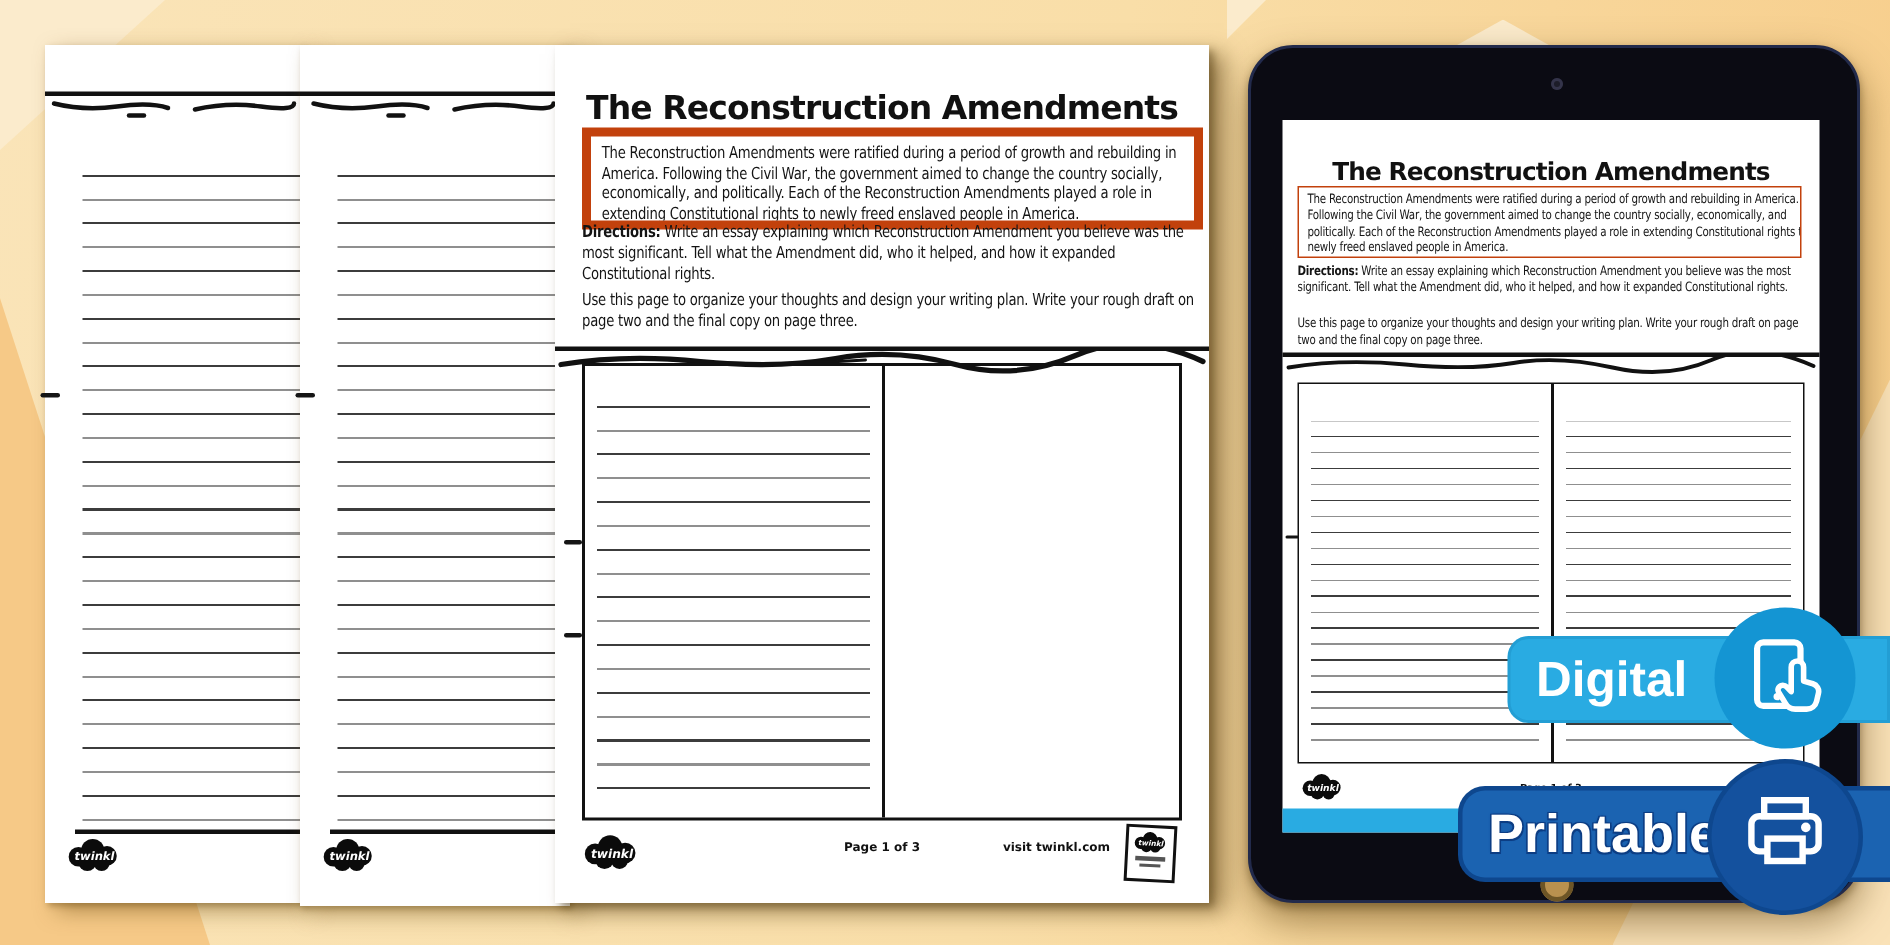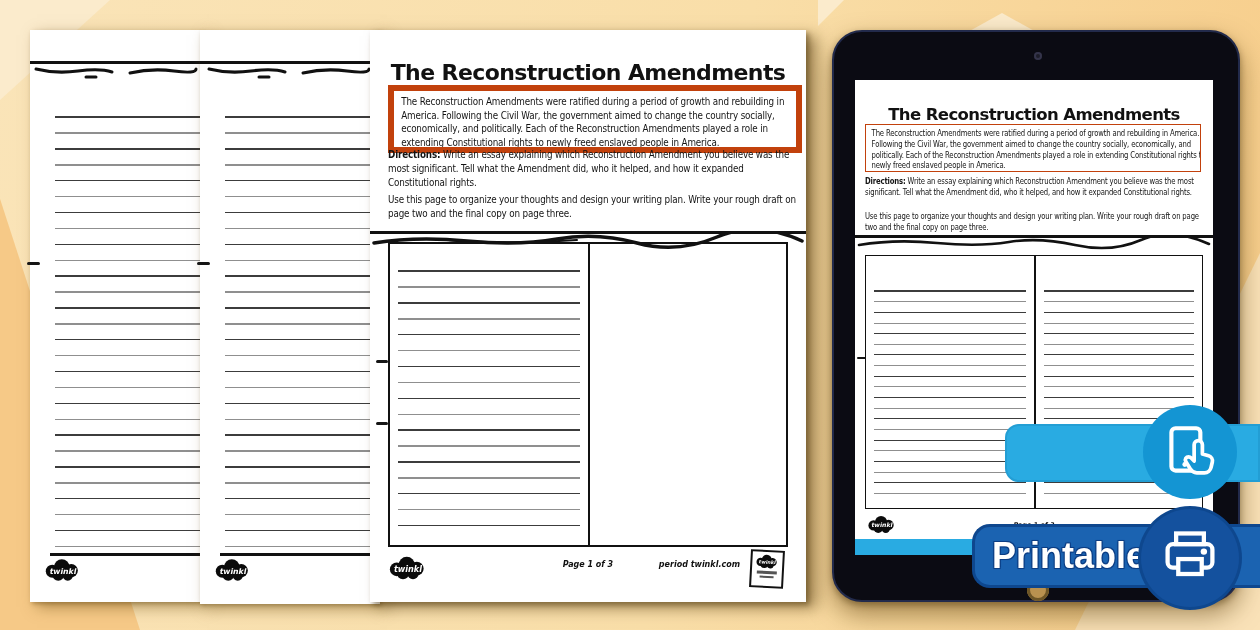--- a/index.html
+++ b/index.html
@@ -17,21 +17,21 @@
   .lines-sm{position:absolute;background-image:repeating-linear-gradient(to bottom,
           transparent 0px,transparent 9.5px,#3c3c3c 9.5px,#3c3c3c 10.6px,
           transparent 10.6px,transparent 20.2px,#8f8f8f 20.2px,#8f8f8f 21.3px);}
   .dash{position:absolute;background:#151515;height:2.5px;border-radius:2px;}
   .hand{transform:scaleX(.8);transform-origin:0 0;width:125%;letter-spacing:-.2px;color:#141414;}
   .ws-title{font-weight:bold;text-align:center;letter-spacing:-.6px;color:#111;margin-top:12px;}
   .intro-box{position:absolute;border:6px solid #c2410c;overflow:hidden;}
   .tbl{position:absolute;border:2px solid #111;}
   .tbl-sm{position:absolute;border:1.5px solid #111;}
   .vdiv{position:absolute;top:0;bottom:0;width:2px;background:#111;}
-  .footer-txt{font-weight:bold;color:#111;font-style:italic;}
+  .footer-txt{font-weight:bold;color:#111;}
   .seal{position:absolute;border:2px solid #111;background:#fff;transform:rotate(3deg);
         display:flex;flex-direction:column;align-items:center;justify-content:flex-start;}
   .seal .bar{width:20px;height:2.5px;background:#555;margin-top:2px;}
   
   .tablet{position:absolute;background:#0B0B13;border:2px solid #222A4B;border-radius:30px;
           box-shadow:0 12px 26px rgba(90,60,10,.55),0 3px 6px rgba(60,40,5,.4);box-sizing:border-box;}
   .screen{position:absolute;background:#fff;}
   .cyanbar{position:absolute;left:0;right:0;}
   .camera{position:absolute;width:8px;height:8px;border-radius:50%;background:#1d1d29;
           box-shadow:inset 0 0 0 2px #34344a;}
@@ -135,21 +135,21 @@
       <g fill="#0b0b0b">
           <circle cx="14" cy="22" r="11"></circle>
           <circle cx="30" cy="15" r="13"></circle>
           <circle cx="46" cy="21" r="11"></circle>
           <circle cx="24" cy="28" r="10"></circle>
           <circle cx="40" cy="29" r="9"></circle>
         </g>
       <text x="32" y="26" text-anchor="middle" font-size="13" font-style="italic" font-weight="bold" fill="#fff">twinkl</text>
     </svg>
     <div class="footer-txt abs" style="left:0;right:0;top:530px;text-align:center;font-size:8px;">Page 1 of 3</div>
-    <div class="footer-txt abs" style="right:66px;top:530px;font-size:8px;">period twinkl.com</div>
+    <div class="footer-txt abs" style="right:66px;top:530px;font-size:8px;">visit twinkl.com</div>
     <div class="seal" style="right:22px;top:520px;width:30px;height:34px;">
       <svg width="24" height="15" viewBox="0 0 64 40" style="margin-top:2px;">
         <g fill="#0b0b0b">
             <circle cx="14" cy="22" r="11"></circle>
             <circle cx="30" cy="15" r="13"></circle>
             <circle cx="46" cy="21" r="11"></circle>
             <circle cx="24" cy="28" r="10"></circle>
             <circle cx="40" cy="29" r="9"></circle>
           </g>
         <text x="32" y="26" text-anchor="middle" font-size="13" font-style="italic" font-weight="bold" fill="#fff">twinkl</text>
@@ -202,20 +202,21 @@
           </g>
         <text x="32" y="26" text-anchor="middle" font-size="13" font-style="italic" font-weight="bold" fill="#fff">twinkl</text>
       </svg>
       <div class="footer-txt abs" style="left:0;right:0;top:441px;text-align:center;font-size:6.5px;">Page 1 of 3</div>
 
       <div class="cyanbar" style="top:459px;height:16px;background:#29ABE2;"></div>
     </div>
   </div>
 
   <div class="band" style="left:1005px;top:424px;width:255px;height:58px;background:#29ABE2;border-radius:14px 0 0 14px;box-shadow:inset 0 0 0 2px rgba(12,100,150,.18);"></div>
+  <div class="badge-label" style="left:1024px;top:424px;height:58px;font-size:33px;">Digital</div>
   <div class="badge-circle" style="left:1143px;top:405px;width:94px;height:94px;background:#1495D3;">
     <svg width="62" height="62" viewBox="0 0 60 60">
       <rect x="12" y="7" width="28" height="41" rx="4" fill="none" stroke="#fff" stroke-width="4"></rect>
       <circle cx="25" cy="42" r="2.4" fill="#fff"></circle>
       <path d="M34 23 c0-2.2 1.8-4 4-4 s4 1.8 4 4 v9 l6 1.7 c2.6 .8 4.2 3.4 3.6 6 l-1.2 5.2 c-.7 3-3.3 5.2-6.4 5.2 h-7.4 c-2.6 0-5-1.4-6.3-3.7 l-4.4-7.3 c-1.2-2 .4-4.4 2.7-4.4 1 0 1.9 .4 2.6 1.1 l2.8 3 z" fill="#1495D3" stroke="#fff" stroke-width="3.6" stroke-linejoin="round"></path>
     </svg>
   </div>
 
   <div class="band" style="left:972px;top:524px;width:288px;height:64px;background:#1B63B1;border:3px solid #0E478E;border-right:none;border-radius:18px 0 0 18px;"></div>
   <div class="badge-label" style="left:992px;top:524px;height:64px;font-size:36px;text-shadow:0 0 2px #0D3E84,1px 1px 0 #0D3E84,-1px 1px 0 #0D3E84,1px -1px 0 #0D3E84,-1px -1px 0 #0D3E84;">Printable</div>

